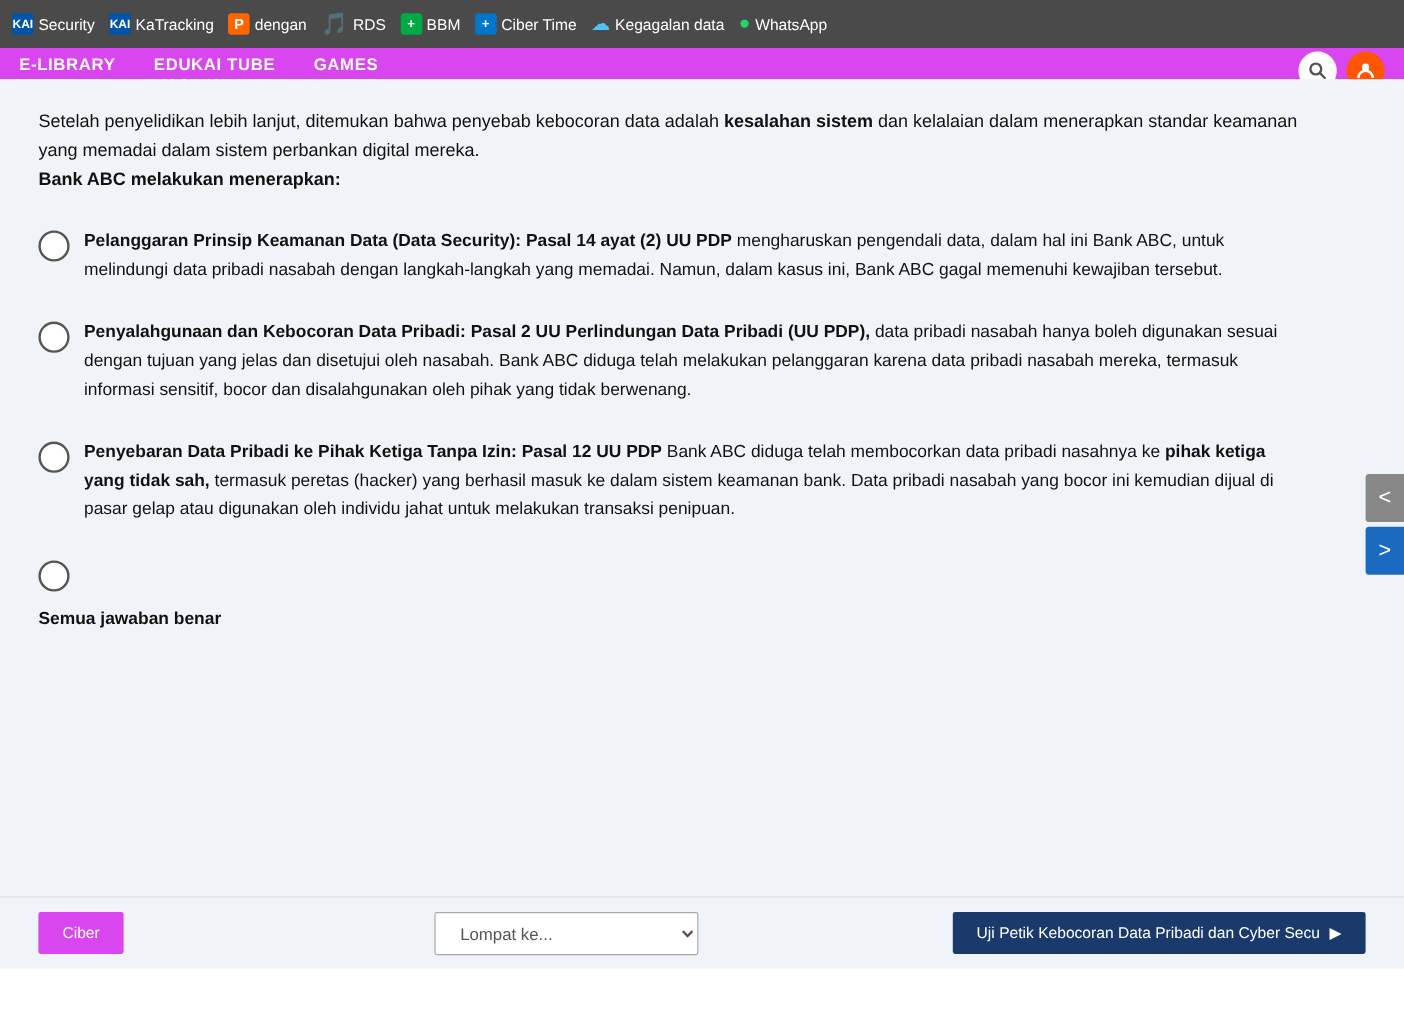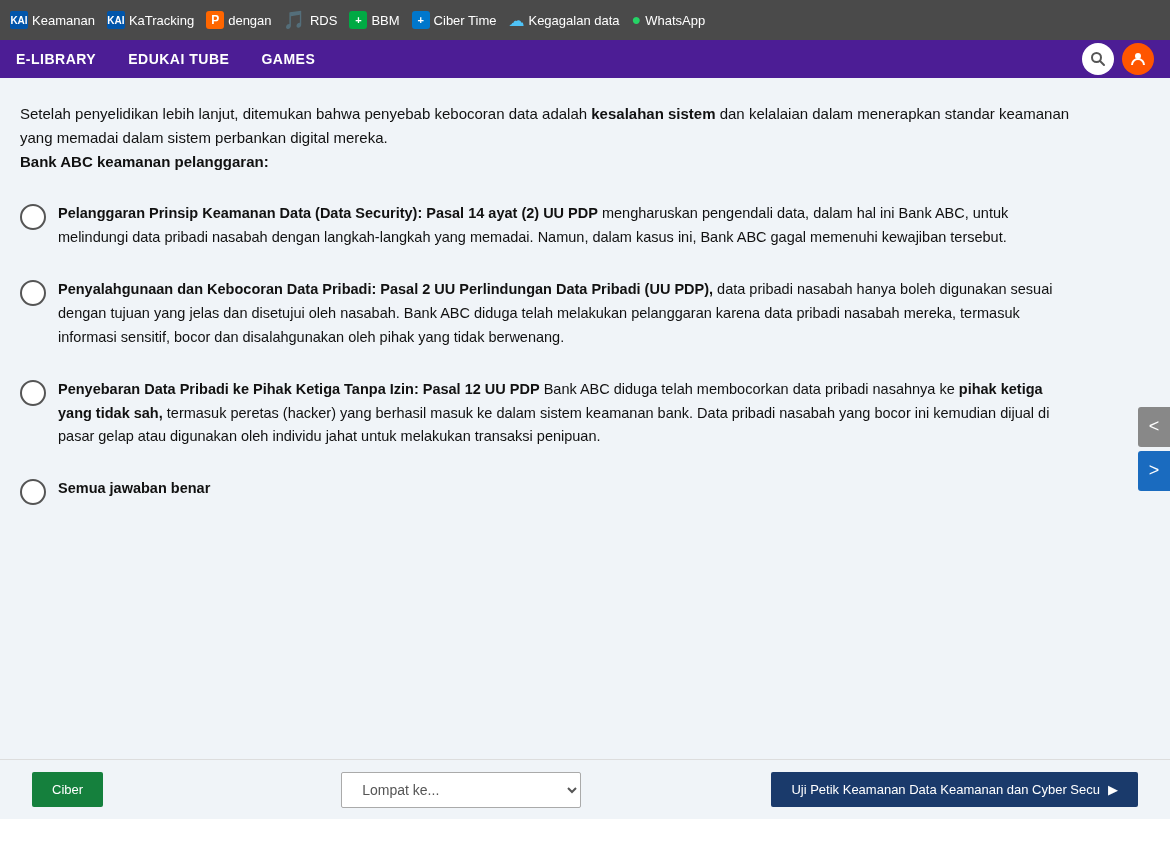--- a/index.html
+++ b/index.html
@@ -38,22 +38,22 @@
 
     .kai-icon { background: #0055aa; color: #fff; font-size: 10px; padding: 1px 3px; border-radius: 2px; }
     .p-icon { background: #ff6600; color: #fff; border-radius: 3px; width: 18px; height: 18px; display:flex; align-items:center; justify-content:center; font-weight:bold; font-size:12px; }
     .bbm-icon { background: #00aa44; color: #fff; border-radius: 3px; width: 18px; height: 18px; display:flex; align-items:center; justify-content:center; font-size:11px; font-weight:bold; }
     .lifetime-icon { background: #0077cc; color: #fff; border-radius: 3px; width: 18px; height: 18px; display:flex; align-items:center; justify-content:center; font-size:11px; font-weight:bold; }
     .cloud-icon { color: #4fc3f7; font-size: 16px; }
     .whatsapp-icon { color: #25d366; font-size: 16px; }
 
     
     .secondary-nav {
-      background: #4c1d95;
-      height: 38px;
+      background: #d946ef;
+      height: 26px;
       display: flex;
       align-items: center;
       padding: 0 16px;
       gap: 32px;
     }
 
     .secondary-nav-item {
       color: #fff;
       font-size: 14px;
       font-weight: 600;
@@ -79,21 +79,21 @@
       border-radius: 50%;
       display: flex;
       align-items: center;
       justify-content: center;
       cursor: pointer;
     }
 
     
     .main-content {
       background: #f0f4f8;
-      padding: 24px 20px;
+      padding: 24px 32px;
       height: calc(855px - 114px);
       overflow-y: auto;
       position: relative;
     }
 
     .intro-text {
       font-size: 15px;
       color: #111;
       line-height: 1.6;
       margin-bottom: 28px;
@@ -171,57 +171,57 @@
       display: flex;
       align-items: center;
       gap: 8px;
     }
 
     .lompat-input {
       border: 1px solid #aaa;
       background: #fff;
       padding: 8px 16px;
       font-size: 14px;
-      width: 240px;
+      width: 220px;
       border-radius: 2px;
       color: #555;
       cursor: pointer;
       margin-left: 48px;
     }
 
     .uji-btn {
       background: #1a3a6b;
       color: #fff;
       padding: 10px 20px;
       font-size: 13px;
       display: flex;
       align-items: center;
       gap: 8px;
       cursor: pointer;
       border-radius: 2px;
     }
 
     .bottom-left-btn {
-      background: #15803d;
+      background: #d946ef;
       color: #fff;
       padding: 10px 20px;
       font-size: 13px;
       cursor: pointer;
       border-radius: 2px;
     }
 
     strong { font-weight: bold; }
   </style>
 </head>
 <body>
 
 <div class="nav-bar">
   <div class="nav-item">
     <span class="nav-icon kai-icon">KAI</span>
-    <span>Keamanan</span>
+    <span>Security</span>
   </div>
   <div class="nav-item">
     <span class="nav-icon kai-icon">KAI</span>
     <span>KaTracking</span>
   </div>
   <div class="nav-item">
     <span class="p-icon">P</span>
     <span>dengan</span>
   </div>
   <div class="nav-item">
@@ -264,21 +264,21 @@
         <path d="M2 14c0-3.314 2.686-6 6-6s6 2.686 6 6" stroke="#fff" stroke-width="2"></path>
       </svg>
     </div>
   </div>
 </div>
 
 <div class="main-content" style="position:relative;">
 
   <p class="intro-text">
     Setelah penyelidikan lebih lanjut, ditemukan bahwa penyebab kebocoran data adalah <strong>kesalahan sistem</strong> dan kelalaian dalam menerapkan standar keamanan yang memadai dalam sistem perbankan digital mereka.<br>
-    <strong>Bank ABC keamanan pelanggaran:</strong>
+    <strong>Bank ABC melakukan menerapkan:</strong>
   </p>
 
   <div class="option-item">
     <div class="radio-btn"></div>
     <div class="option-text">
       <strong>Pelanggaran Prinsip Keamanan Data (Data Security): Pasal 14 ayat (2) UU PDP</strong> mengharuskan pengendali data, dalam hal ini Bank ABC, untuk melindungi data pribadi nasabah dengan langkah-langkah yang memadai. Namun, dalam kasus ini, Bank ABC gagal memenuhi kewajiban tersebut.
     </div>
   </div>
 
   <div class="option-item">
@@ -288,21 +288,21 @@
     </div>
   </div>
 
   <div class="option-item">
     <div class="radio-btn"></div>
     <div class="option-text">
       <strong>Penyebaran Data Pribadi ke Pihak Ketiga Tanpa Izin: Pasal 12 UU PDP</strong> Bank ABC diduga telah membocorkan data pribadi nasahnya ke <strong>pihak ketiga yang tidak sah,</strong> termasuk peretas (hacker) yang berhasil masuk ke dalam sistem keamanan bank. Data pribadi nasabah yang bocor ini kemudian dijual di pasar gelap atau digunakan oleh individu jahat untuk melakukan transaksi penipuan.
     </div>
   </div>
 
-  <div class="option-item" style="">
+  <div class="option-item" style=" flex-direction: column;">
     <div class="radio-btn"></div>
     <div class="option-text">
       <strong>Semua jawaban benar</strong>
     </div>
   </div>
 
   <div class="side-nav">
     <div class="nav-arrow prev">&lt;</div>
     <div class="nav-arrow next">&gt;</div>
   </div>
@@ -312,17 +312,17 @@
       <span>Ciber</span>
     </div>
 
     <div class="lompat-select">
       <select class="lompat-input">
         <option>Lompat ke...</option>
       </select>
     </div>
 
     <div class="uji-btn">
-      <span>Uji Petik Keamanan Data Keamanan dan Cyber Secu</span>
+      <span>Uji Petik Kebocoran Data Pribadi dan Cyber Secu</span>
       <span>▶</span>
     </div>
   </div>
 </div>
 
 </body></html>

